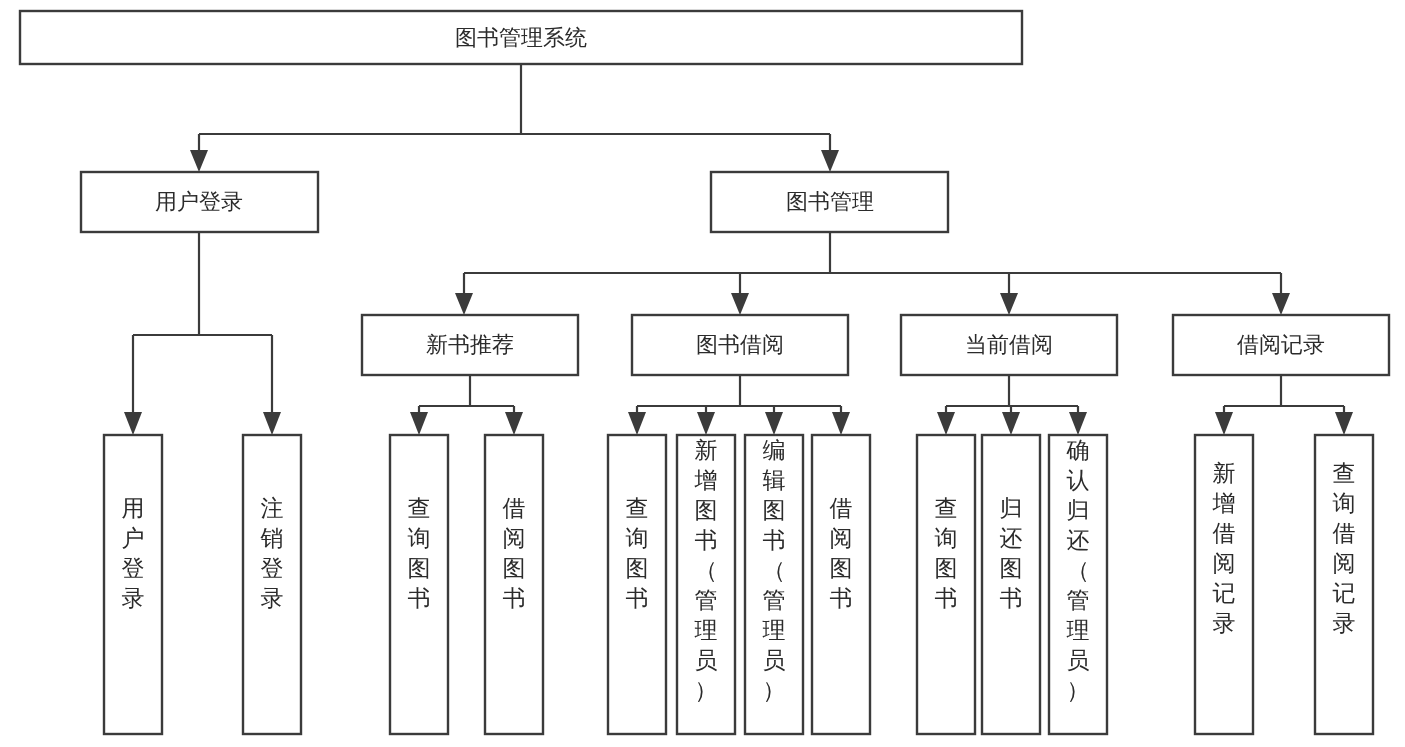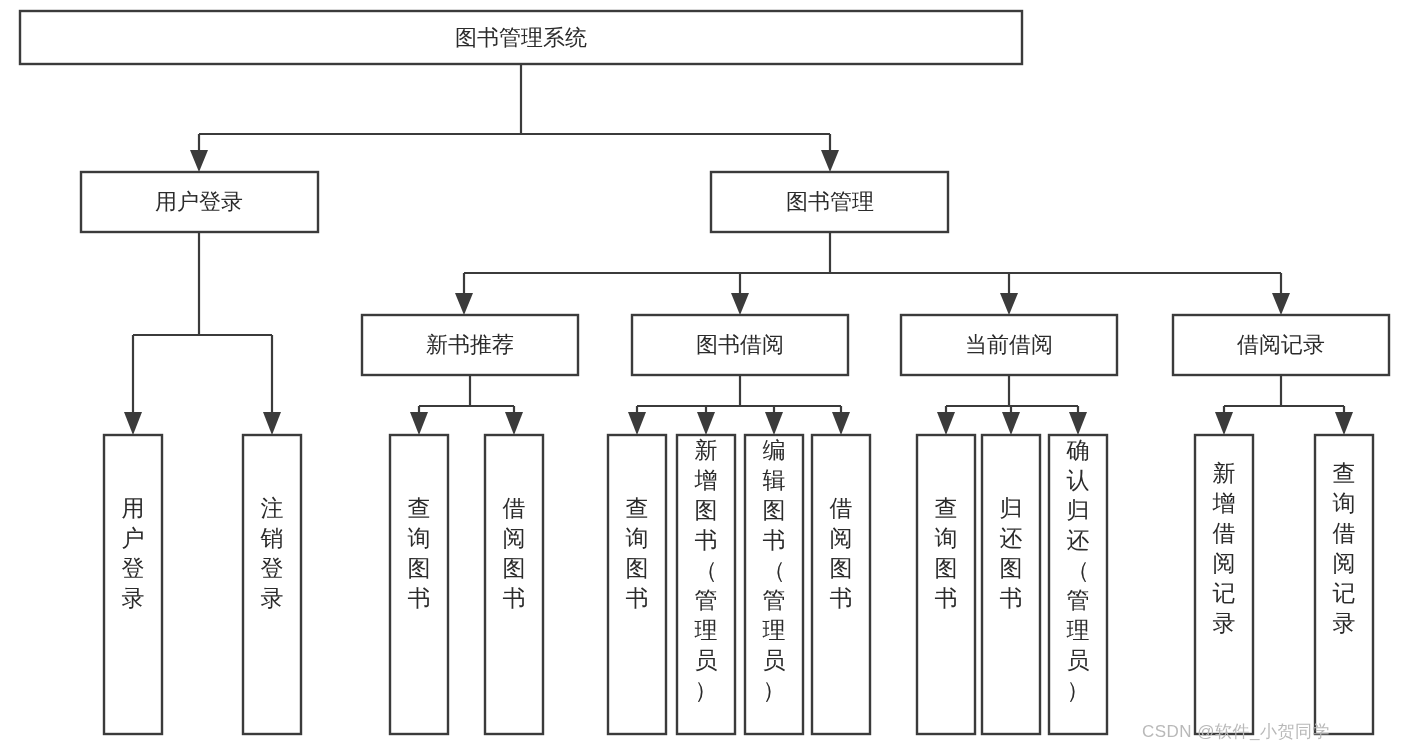--- a/index.html
+++ b/index.html
@@ -219,14 +219,13 @@
       <rect class="node-box" x="1195" y="435" width="58" height="299"></rect>
       <text class="node-label-v" x="1224" y="481"><tspan x="1224" y="481">新</tspan><tspan x="1224" y="511">增</tspan><tspan x="1224" y="541">借</tspan><tspan x="1224" y="571">阅</tspan><tspan x="1224" y="601">记</tspan><tspan x="1224" y="631">录</tspan></text>
     </g>
     <g>
       <rect class="node-box" x="1315" y="435" width="58" height="299"></rect>
       <text class="node-label-v" x="1344" y="481"><tspan x="1344" y="481">查</tspan><tspan x="1344" y="511">询</tspan><tspan x="1344" y="541">借</tspan><tspan x="1344" y="571">阅</tspan><tspan x="1344" y="601">记</tspan><tspan x="1344" y="631">录</tspan></text>
     </g>
 
   </svg>
 
-  <div class="watermark">CSDN @软件_小贺同学</div>
 </div>
 
 </body></html>

